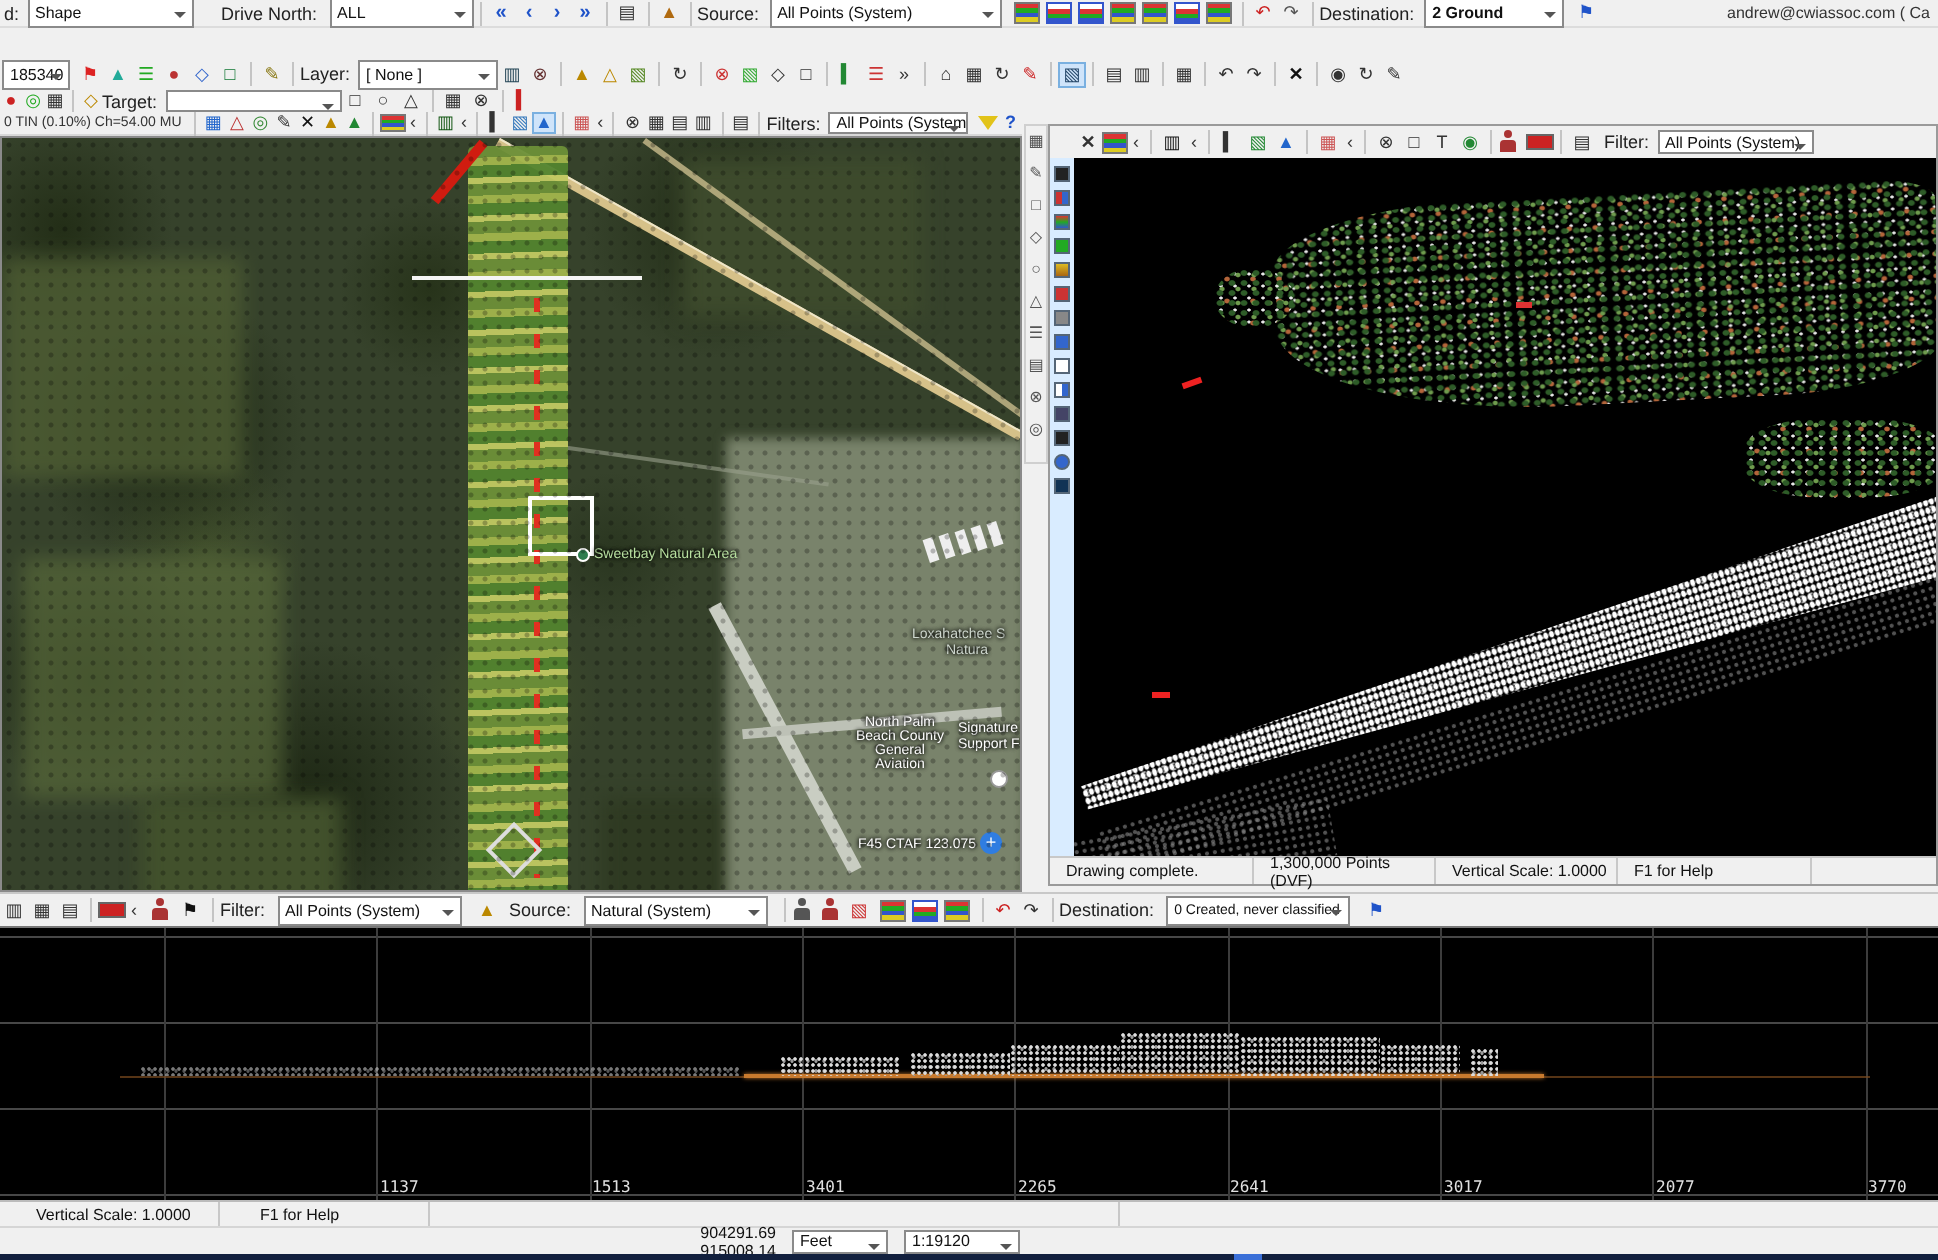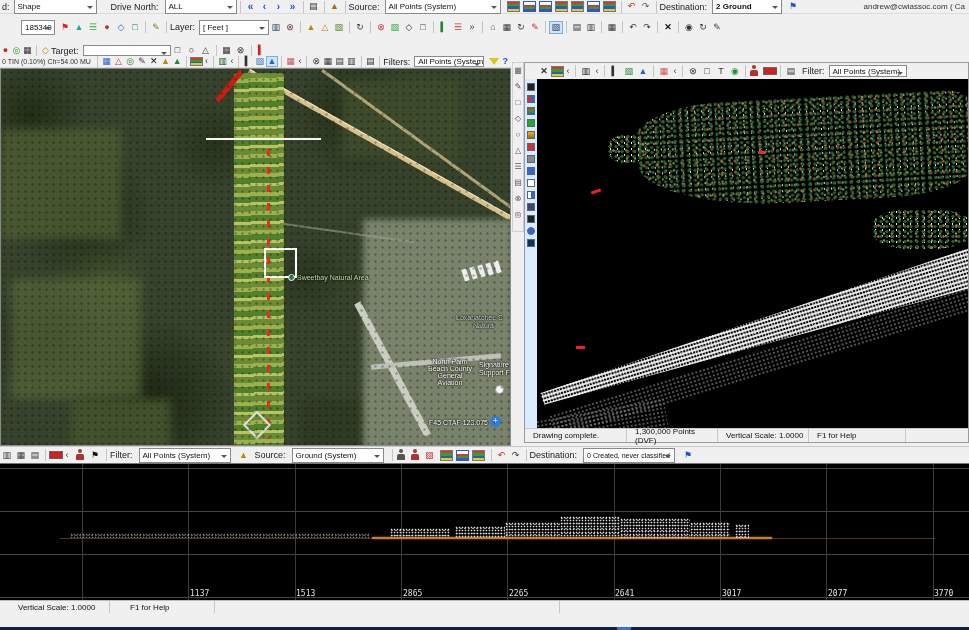--- a/index.html
+++ b/index.html
@@ -92,33 +92,33 @@
     <span class="sep" style="margin-left:5px;"></span>
     <span class="ic" style="color:#c22;">↶</span>
     <span class="ic" style="color:#555;">↷</span>
     <span class="sep"></span>
     <span class="lbl">Destination:</span>
     <span class="sel" style="margin-left:5px;width:70px;font-weight:bold;">2  Ground</span>
     <span class="ic" style="color:#1f53c9;margin-left:4px;">⚑</span>
     <span class="lbl" style="margin-left:auto;margin-right:4px;font-size:8px;color:#333;">andrew@cwiassoc.com ( Ca</span>
   </div>
 
-  <div class="row" style="top:19px;height:16px;padding-left:20px;">
+  <div class="row" style="top:29px;height:16px;">
     <span class="sel" style="margin-left:1px;width:34px;">185340</span>
     <span class="ic" style="color:#d22;margin-left:3px;">⚑</span>
     <span class="ic" style="color:#2a9;">▲</span>
     <span class="ic" style="color:#2a2;">☰</span>
     <span class="ic" style="color:#b33;">●</span>
     <span class="ic" style="color:#36c;">◇</span>
     <span class="ic" style="color:#173;">□</span>
     <span class="sep"></span>
     <span class="ic" style="color:#871;">✎</span>
     <span class="sep"></span>
     <span class="lbl">Layer:</span>
-    <span class="sel" style="margin-left:4px;width:70px;">[ Feet ]</span>
+    <span class="sel" style="margin-left:4px;width:70px;">[ None ]</span>
     <span class="ic" style="color:#245;">▥</span>
     <span class="ic" style="color:#633;">⊗</span>
     <span class="sep"></span>
     <span class="ic" style="color:#b80;">▲</span>
     <span class="ic" style="color:#b80;">△</span>
     <span class="ic" style="color:#582;">▧</span>
     <span class="sep"></span>
     <span class="ic">↻</span>
     <span class="sep"></span>
     <span class="ic" style="color:#c33;">⊗</span>
@@ -338,21 +338,21 @@
     <span class="sep"></span>
     <span class="redbar"></span>
     <span class="ic" style="width:8px;">‹</span>
     <span class="person" style="color:#a33;margin-left:4px;"></span>
     <span class="ic" style="color:#111;margin-left:3px;">⚑</span>
     <span class="sep" style="margin-left:4px;"></span>
     <span class="lbl">Filter:</span>
     <span class="sel" style="margin-left:6px;width:92px;">All Points (System)</span>
     <span class="ic" style="color:#b80;margin-left:6px;">▲</span>
     <span class="lbl" style="margin-left:4px;">Source:</span>
-    <span class="sel" style="margin-left:6px;width:92px;">Ground (System)</span>
+    <span class="sel" style="margin-left:6px;width:92px;">Natural (System)</span>
     <span class="sep" style="margin-left:8px;"></span>
     <span class="person" style="color:#555;"></span>
     <span class="person" style="color:#a33;margin-left:4px;"></span>
     <span class="ic" style="color:#c33;margin-left:3px;">▧</span>
     <span class="rainA" style="margin-left:3px;"></span>
     <span class="rainB" style="margin-left:3px;"></span>
     <span class="rainA" style="margin-left:3px;"></span>
     <span class="sep" style="margin-left:6px;"></span>
     <span class="ic" style="color:#c22;">↶</span>
     <span class="ic">↷</span>
@@ -384,33 +384,38 @@
     <div class="sp-veg" style="position:absolute;left:455px;top:62px;width:50px;height:12px;"></div>
     <div class="sp-veg" style="position:absolute;left:505px;top:58px;width:55px;height:16px;"></div>
     <div class="sp-veg" style="position:absolute;left:560px;top:52px;width:60px;height:22px;"></div>
     <div class="sp-veg" style="position:absolute;left:620px;top:54px;width:70px;height:20px;"></div>
     <div class="sp-veg" style="position:absolute;left:690px;top:58px;width:40px;height:16px;"></div>
     <div class="sp-veg" style="position:absolute;left:735px;top:60px;width:14px;height:14px;"></div>
 
     <span class="tick" style="left:84px;top:142px;">760</span>
     <span class="tick" style="left:190px;top:125px;">1137</span>
     <span class="tick" style="left:296px;top:125px;">1513</span>
-    <span class="tick" style="left:403px;top:125px;">2865</span>
+    <span class="tick" style="left:403px;top:125px;">3401</span>
     <span class="tick" style="left:509px;top:125px;">2265</span>
     <span class="tick" style="left:615px;top:125px;">2641</span>
     <span class="tick" style="left:722px;top:125px;">3017</span>
     <span class="tick" style="left:828px;top:125px;">2077</span>
     <span class="tick" style="left:934px;top:125px;">3770</span>
   </div>
 
   <div class="sbar1">
     <span class="cell" style="width:110px;padding-left:18px;">Vertical Scale: 1.0000</span>
     <span class="cell" style="width:105px;padding-left:20px;">F1 for Help</span>
     <span class="cell" style="width:345px;"></span>
     <span class="cell" style="flex:1;border-right:none;"></span>
   </div>
 
+  <div class="sbar2">
+    <span style="margin-left:330px;width:58px;text-align:right;">904291.69 915008.14</span>
+    <span class="sel" style="margin-left:8px;width:48px;height:12px;">Feet</span>
+    <span class="sel" style="margin-left:8px;width:58px;height:12px;">1:19120</span>
+  </div>
 
   <div class="taskbar">
     <span style="position:absolute;left:617px;top:0;width:14px;height:3px;background:#3a6fd8;"></span>
   </div>
 
 </div>
 
 </body></html>

